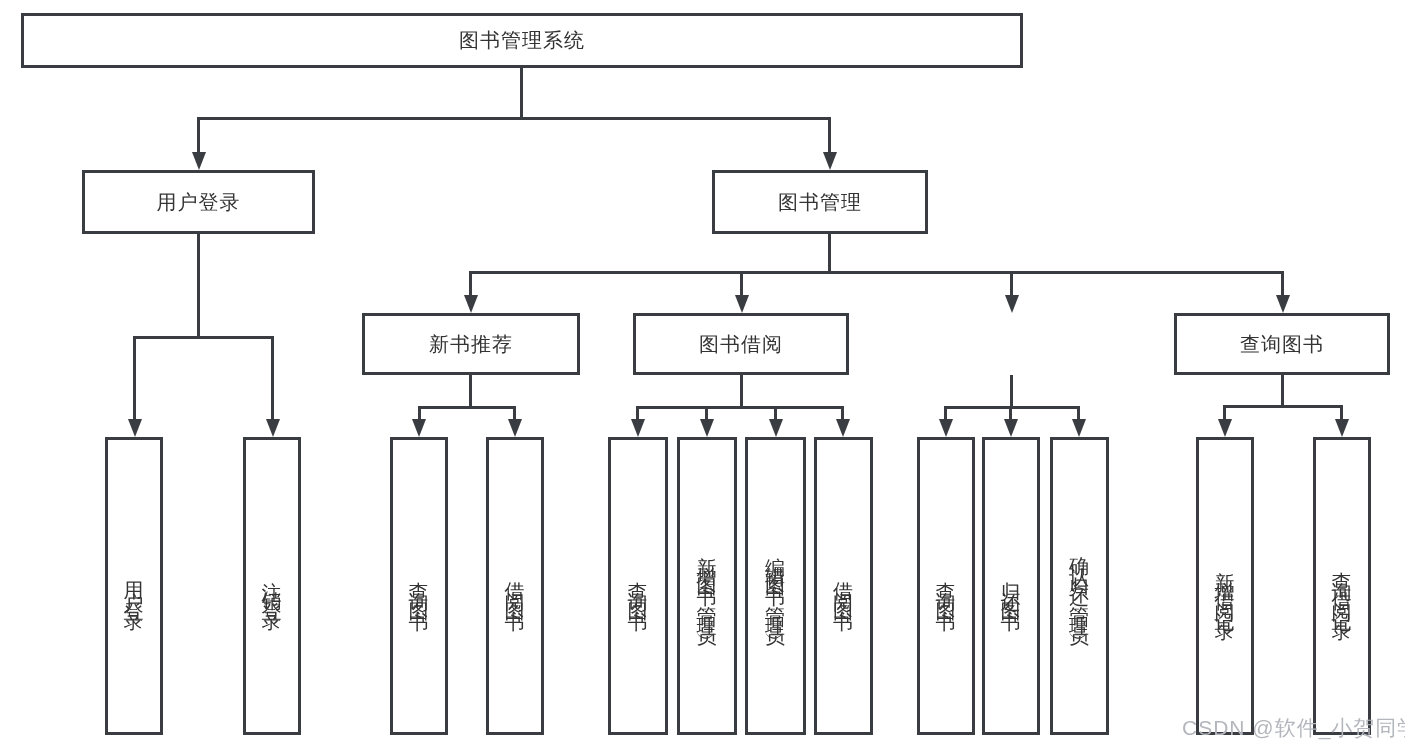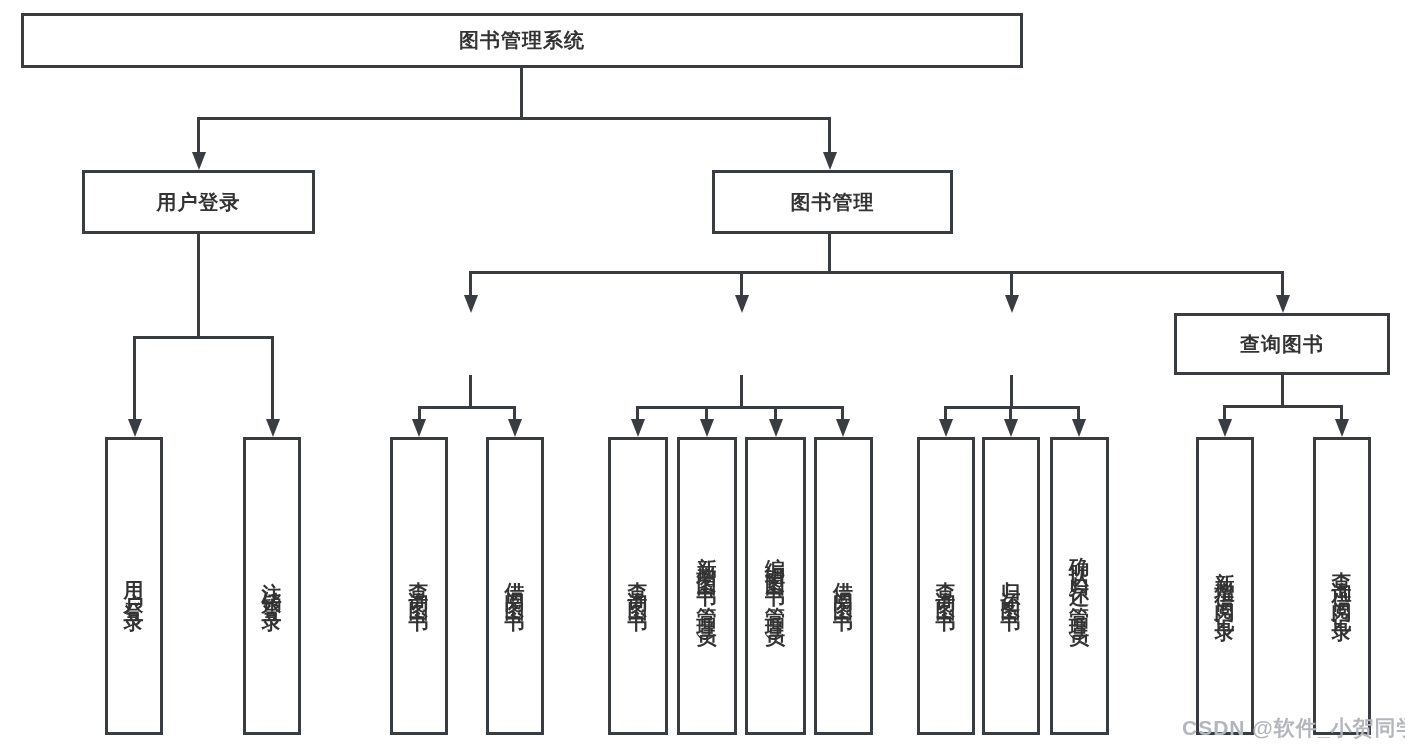--- a/index.html
+++ b/index.html
@@ -2,21 +2,20 @@
 <html><head>
 <meta charset="utf-8">
 <style>
   html,body{margin:0;padding:0;background:#ffffff;}
   .canvas{
     position:relative;
     width:1405px;height:747px;
     background:#ffffff;
     font-family:"Liberation Sans", sans-serif;
     overflow:hidden;
-    font-weight:bold;
   }
   .node{
     position:absolute;
     box-sizing:border-box;
     border:3px solid #393c40;
     background:#ffffff;
     display:flex;
     align-items:center;
     justify-content:center;
     font-size:20px;
@@ -53,22 +52,24 @@
   }
 </style>
 </head>
 <body>
 
 <div class="canvas">
 
   <div class="node" style="left:21px;top:13px;width:1002px;height:55px">图书管理系统</div>
 
   <div class="node" style="left:82px;top:170px;width:233px;height:64px">用户登录</div>
-  <div class="node" style="left:712px;top:170px;width:241px;height:64px">图书管理</div>
+  <div class="node" style="left:712px;top:170px;width:216px;height:64px">图书管理</div>
 
+  <div class="node" style="left:362px;top:313px;width:218px;height:62px">新书推荐</div>
+  <div class="node" style="left:633px;top:313px;width:216px;height:62px">图书借阅</div>
   <div class="node" style="left:1174px;top:313px;width:216px;height:62px">查询图书</div>
 
   <div class="node vnode" style="left:105px;top:437px;width:58px;height:298px">用户登录</div>
   <div class="node vnode" style="left:243px;top:437px;width:58px;height:298px">注销登录</div>
 
   <div class="node vnode" style="left:390px;top:437px;width:58px;height:298px">查询图书</div>
   <div class="node vnode" style="left:486px;top:437px;width:58px;height:298px">借阅图书</div>
 
   <div class="node vnode" style="left:608px;top:437px;width:60px;height:298px">查询图书</div>
   <div class="node vnode" style="left:677px;top:437px;width:60px;height:298px">新增图书（管理员）</div>

